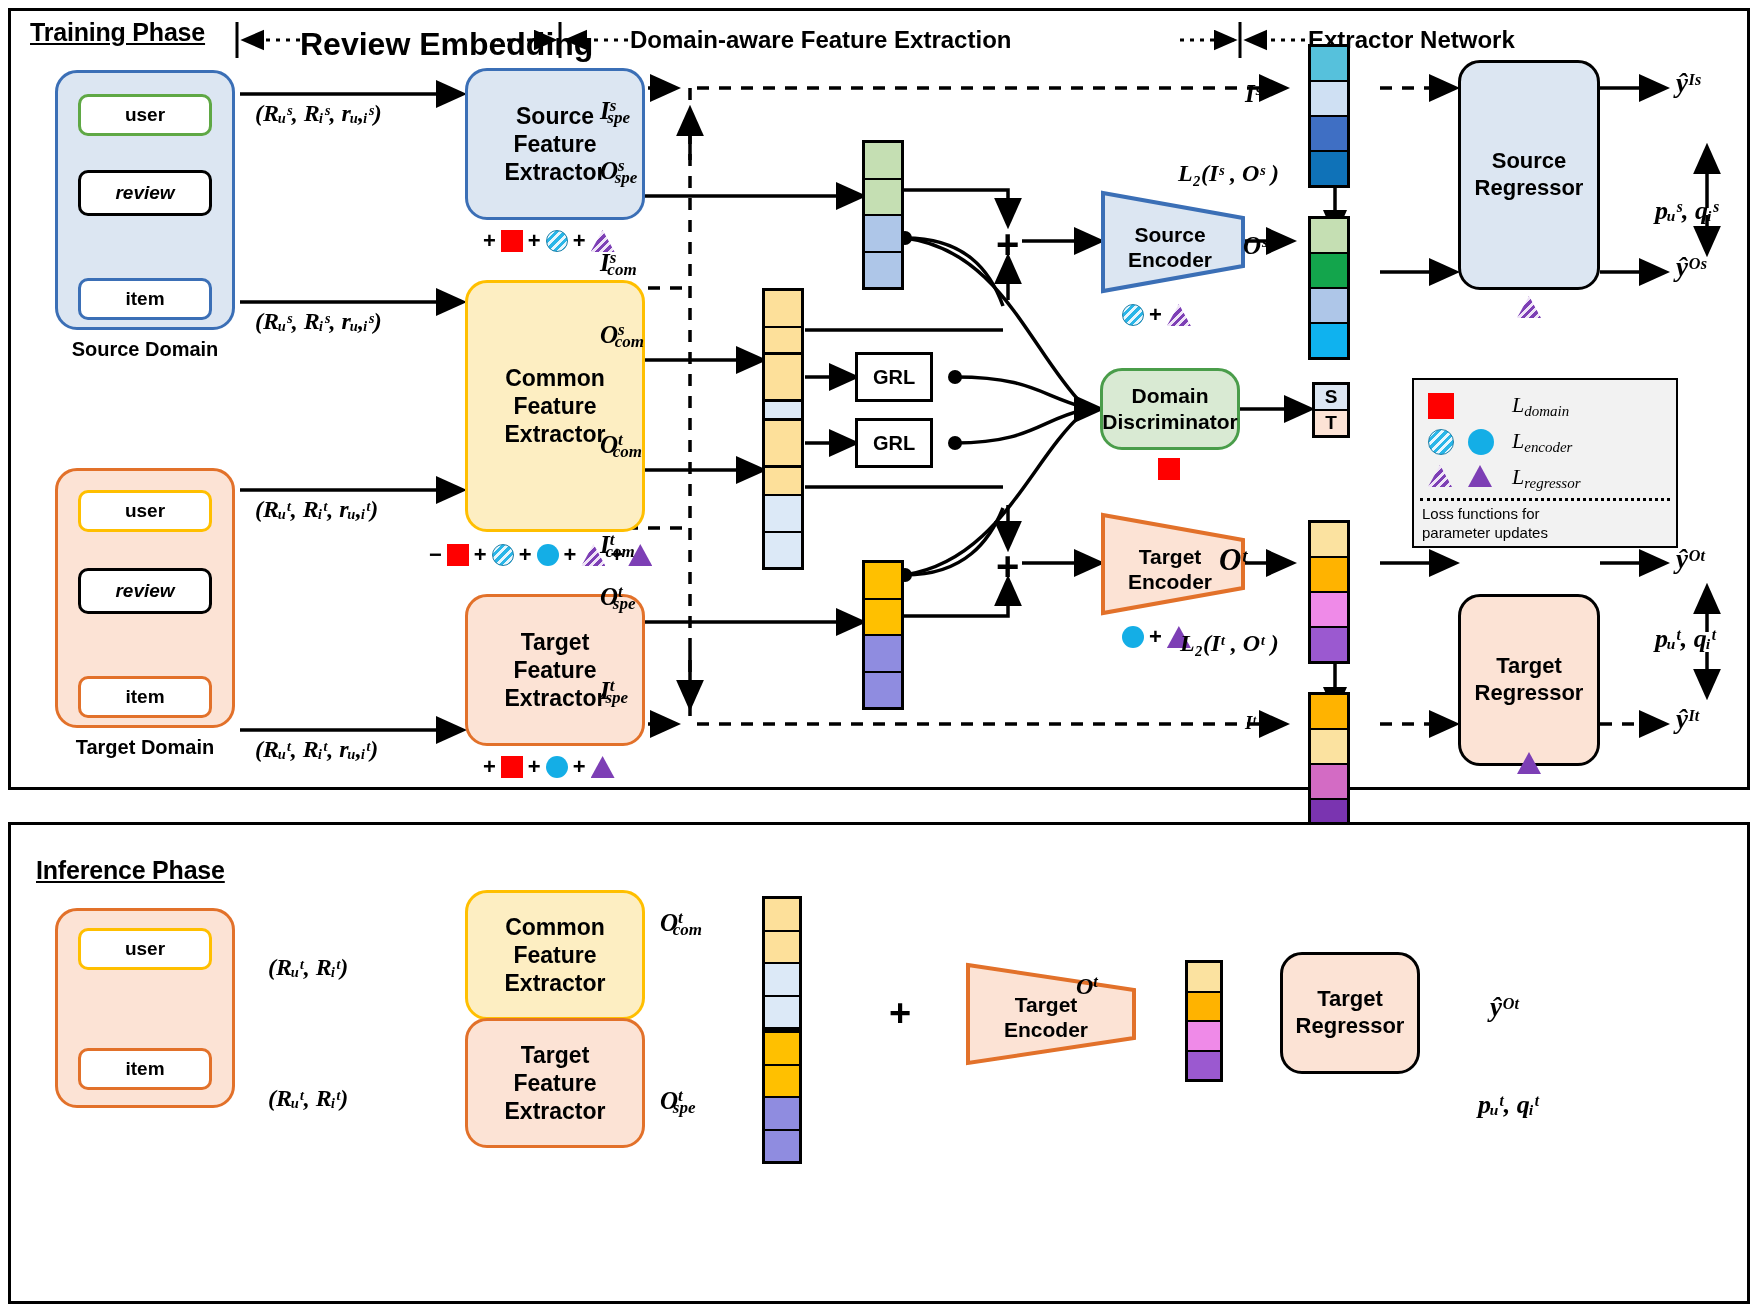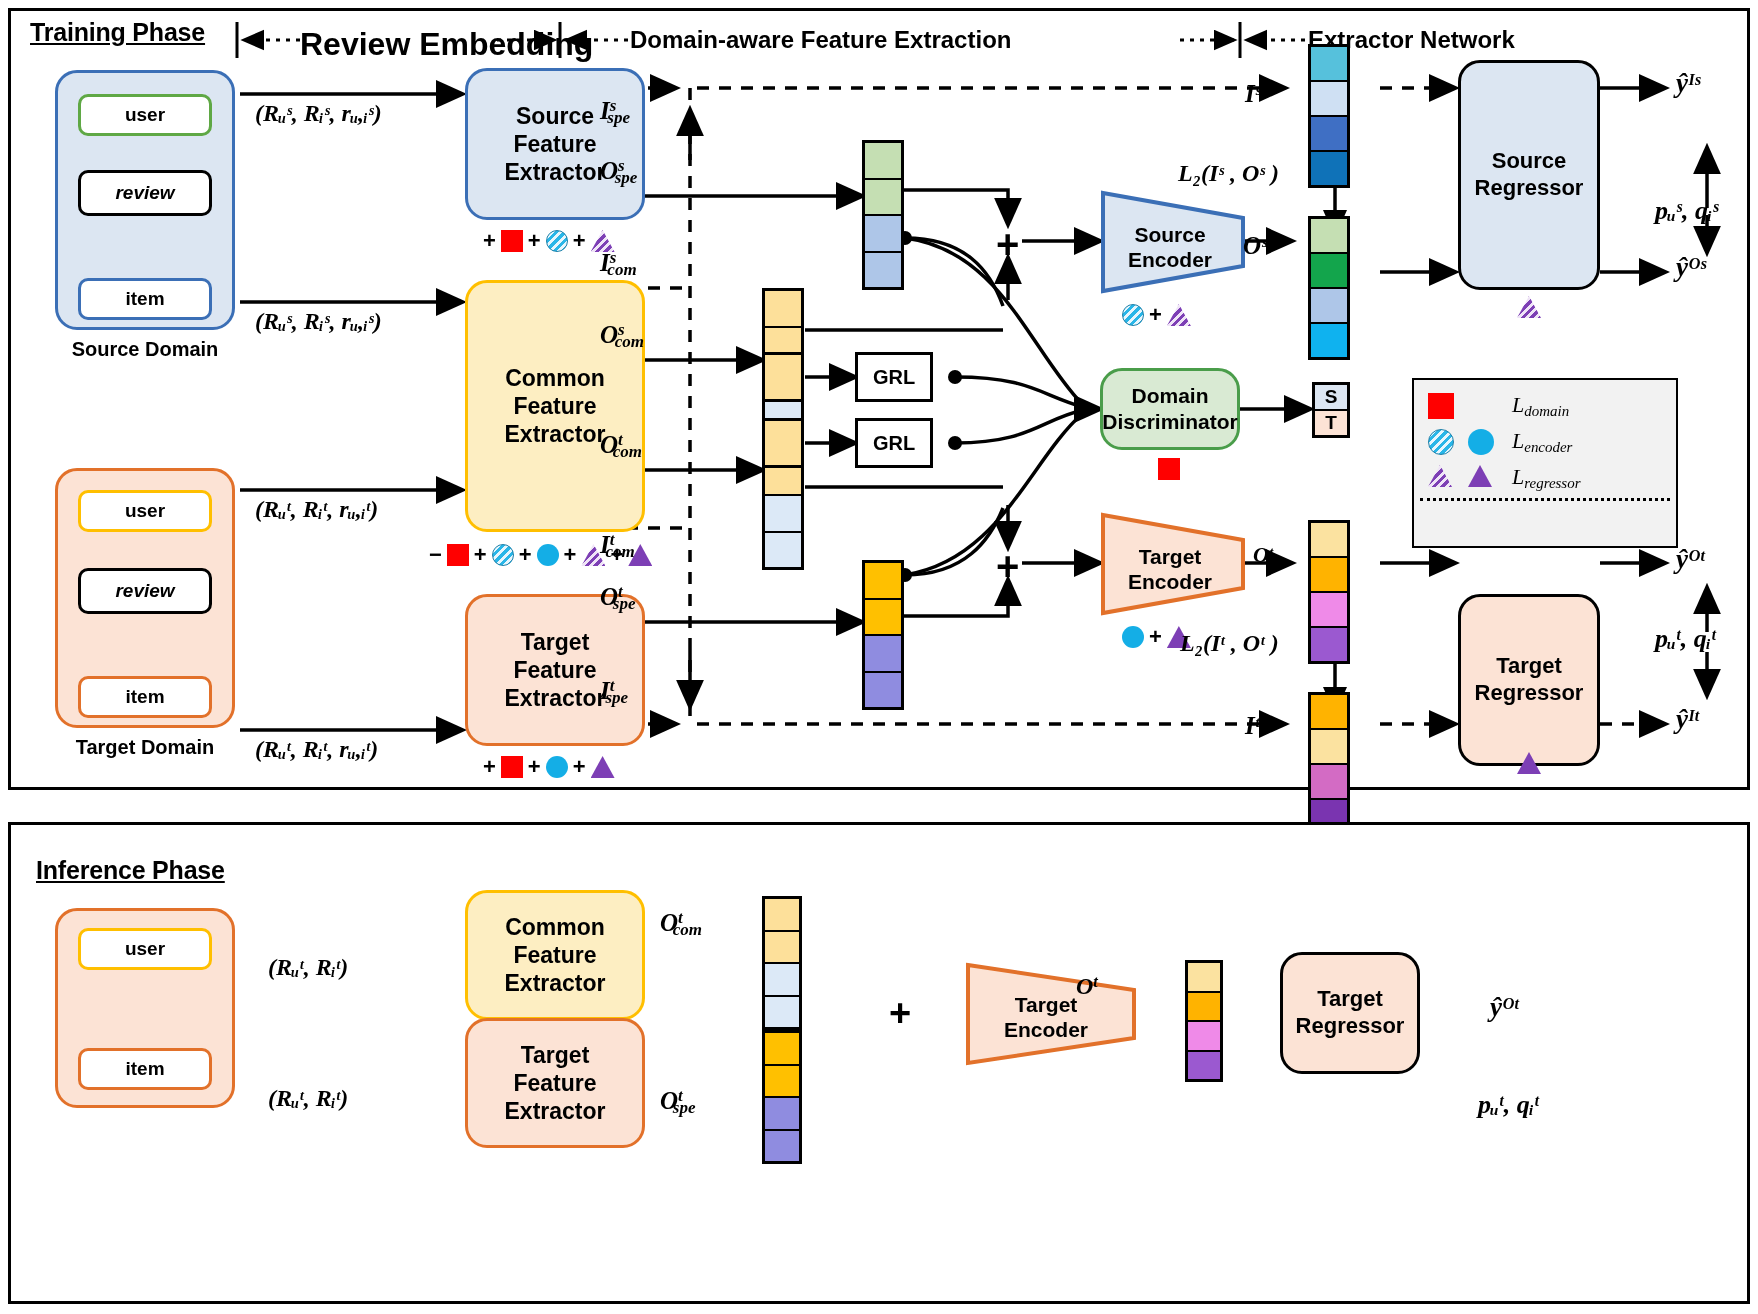--- a/index.html
+++ b/index.html
@@ -377,22 +377,22 @@
   </div>
 <div class="vecbar" id="vec-I-t" style="left:1308px;top:692px;width:42px;height:144px;">
     <div style="background: rgb(255, 179, 0);"></div>
     <div style="background: rgb(251, 226, 160);"></div>
     <div style="background: rgb(211, 107, 196);"></div>
     <div style="background: rgb(122, 52, 176);"></div>
   </div>
 
 <div class="lbl mathi" style="left:1245px;top:80px;font-size:25px;">Iˢ</div>
 <div class="lbl mathi" style="left:1243px;top:232px;font-size:25px;">Oˢ</div>
-<div class="lbl mathi" style="left:1253px;top:542px;font-size:22px;">Oᵗ</div>
-<div class="lbl mathi" style="left:1245px;top:712px;font-size:25px;">Iᵗ</div>
+<div class="lbl mathi" style="left:1219px;top:542px;font-size:31px;">Oᵗ</div>
+<div class="lbl mathi" style="left:1245px;top:712px;font-size:19px;">Iᵗ</div>
 
 <div class="lbl mathi" style="left:1178px;top:160px;font-size:24px;">L₂(Iˢ , Oˢ )</div>
 <div class="lbl mathi" style="left:1180px;top:630px;font-size:24px;">L₂(Iᵗ , Oᵗ )</div>
 
 <div class="big-box bb-reg" style="left:1458px;top:60px;width:142px;height:230px;font-size:22px;">
   <span>Source</span>
   <span>Regressor</span>
 </div>
 <div style="position:absolute;left:1517px;top:296px;"><span class="tri-hatch"></span></div>
 
@@ -426,20 +426,24 @@
     </div>
     <div class="legend-row">
       <span style="width:74px;display:flex;align-items:center;gap:12px;">
         <span class="tri-hatch" style="width:28px;height:26px;"></span>
         <span class="tri-solid" style="width:28px;height:26px;"></span>
       </span>
       <span class="legend-txt"><span>L</span><span class="sub">regressor</span></span>
     </div>
   </div>
   <div class="legend-div"></div>
+  <div class="legend-note">
+    <div>Loss functions for</div>
+    <div>parameter updates</div>
+  </div>
 </div>
 
 <div class="panel" id="inference-panel"></div>
 <div class="phase-title" style="left:36px;top:856px;">Inference Phase</div>
 
 <div class="dom-box tgt-dom" style="left:55px;top:908px;width:180px;height:200px;"></div>
 <div class="node user-tgt" style="left:78px;top:928px;width:134px;height:42px;">user</div>
 <div class="node item-tgt" style="left:78px;top:1048px;width:134px;height:42px;">item</div>
 
 <div class="lbl mathi" style="left:268px;top:954px;font-size:24px;">(Rᵤᵗ, Rᵢᵗ)</div>

